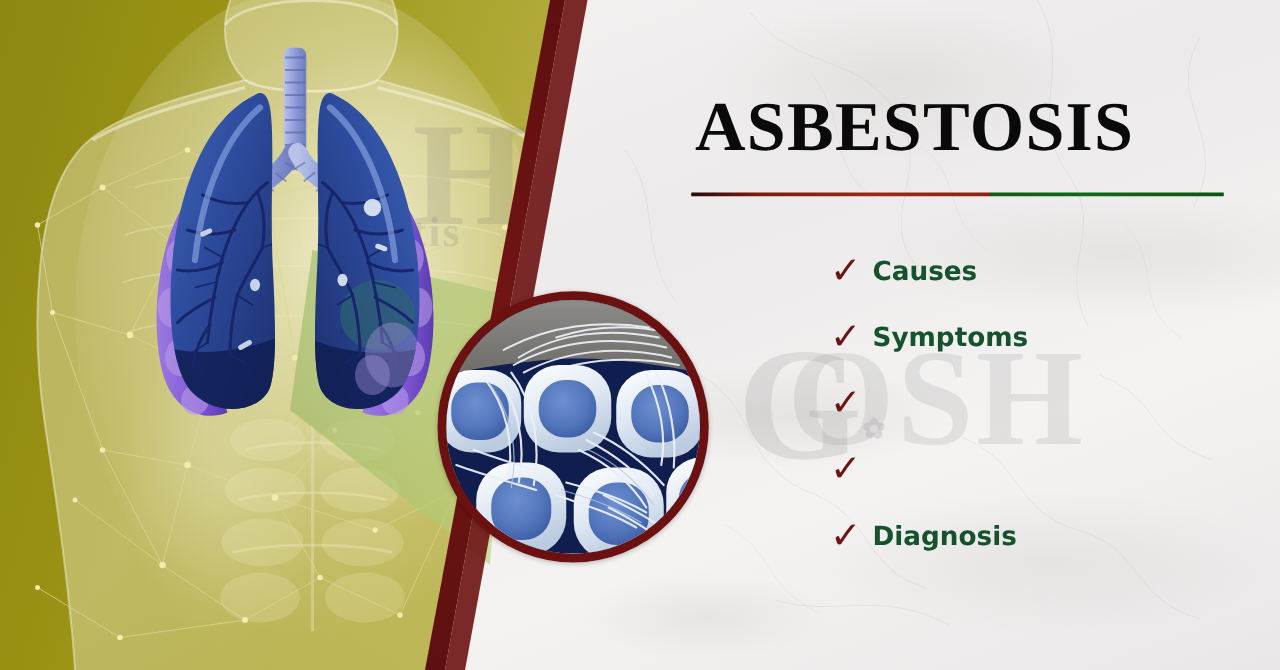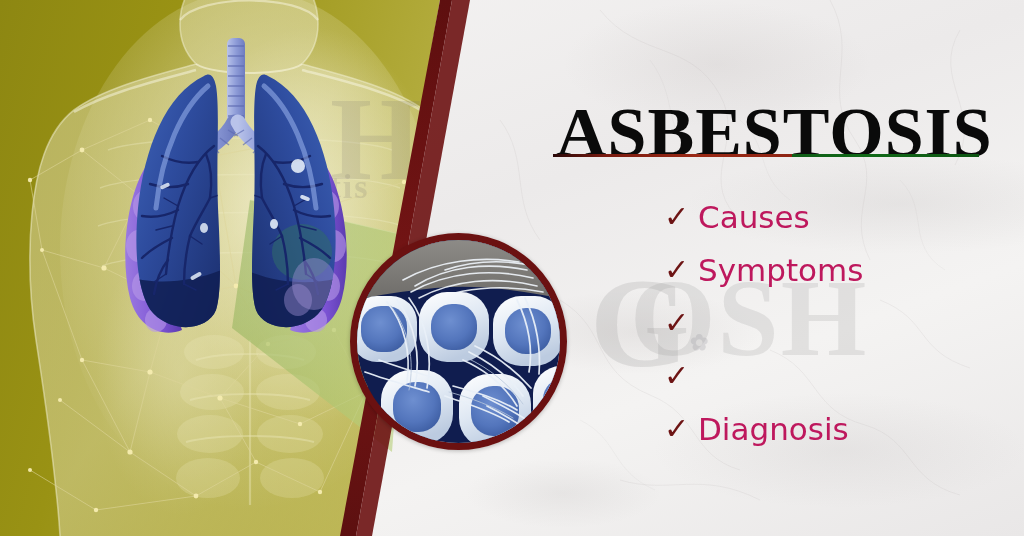--- a/index.html
+++ b/index.html
@@ -80,26 +80,25 @@
   .wm-h{left:330px;top:72px;font-size:118px;color:rgba(110,108,105,.16);}
   .wm-itis{left:318px;top:168px;font-size:34px;color:rgba(110,108,105,.17);}
   .wm-g{left:590px;top:250px;font-size:128px;color:rgba(150,148,148,.22);}
   .wm-osh{left:630px;top:255px;font-size:110px;color:rgba(150,148,148,.20);}
   .wm-small{left:690px;top:330px;font-size:22px;color:rgba(150,150,160,.26);}
 
   
   .title{
     position:absolute;left:556px;top:74px;
     font-family:"Liberation Serif",serif;
-    font-size:70px;line-height:1;
+    font-size:56px;line-height:1;
     font-weight:700;
     color:#0a0a0a;
     letter-spacing:1px;
     white-space:nowrap;
-    margin-top:24px;
   }
   .divider{
     position:absolute;left:553px;top:154px;width:426px;height:3px;
     display:flex;
   }
   .divider .dv-left{flex:0 0 56%;height:100%;
     background:linear-gradient(90deg,#2a0808 0%,#7a1b10 22%,#9b2a16 62%,#8e2413 100%);}
   .divider .dv-right{flex:1 1 auto;height:100%;
     background:linear-gradient(90deg,#0f5d17 0%,#116a18 40%,#0d5412 100%);}
 
@@ -114,23 +113,23 @@
   .check-mark{
     width:34px;
     font-size:30px;line-height:1;
     color:#6d1414;
     font-weight:400;
     font-family:"DejaVu Sans",sans-serif;
     flex:0 0 34px;
   }
   .check-label{
     font-family:"DejaVu Sans",sans-serif;
-    font-size:31px;
-    font-weight:400;
-    color:#be185d;
+    font-size:21px;
+    font-weight:700;
+    color:#14532d;
     letter-spacing:0px;
     white-space:nowrap;
   }
 </style>
 </head>
 <body>
 
 <div id="poster">
 
   <div class="marble">

